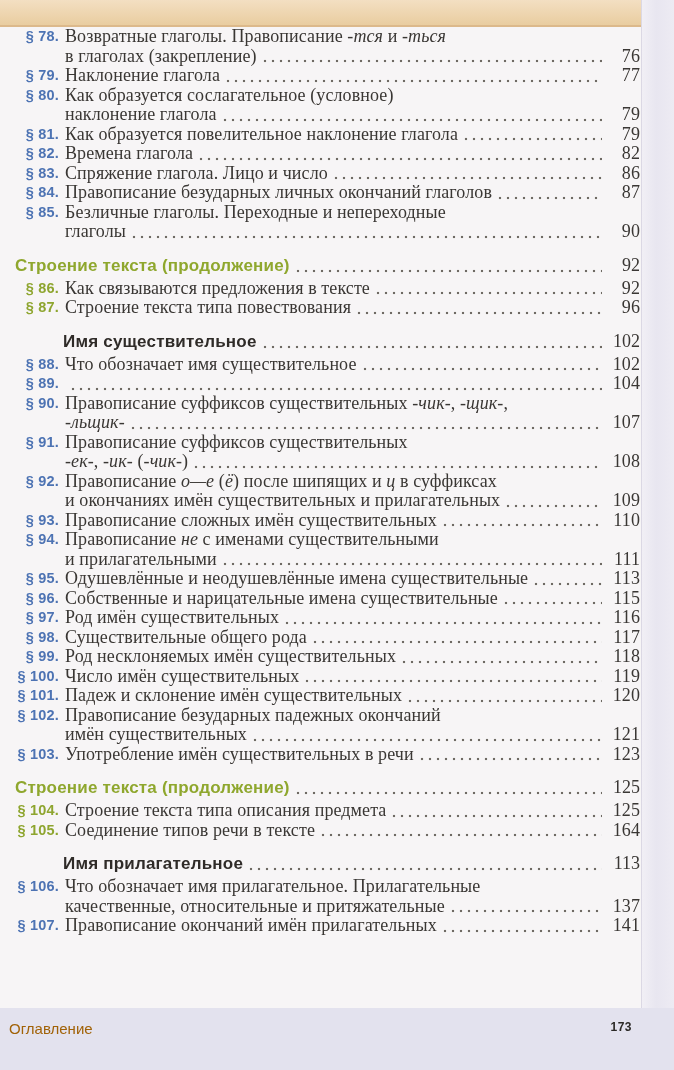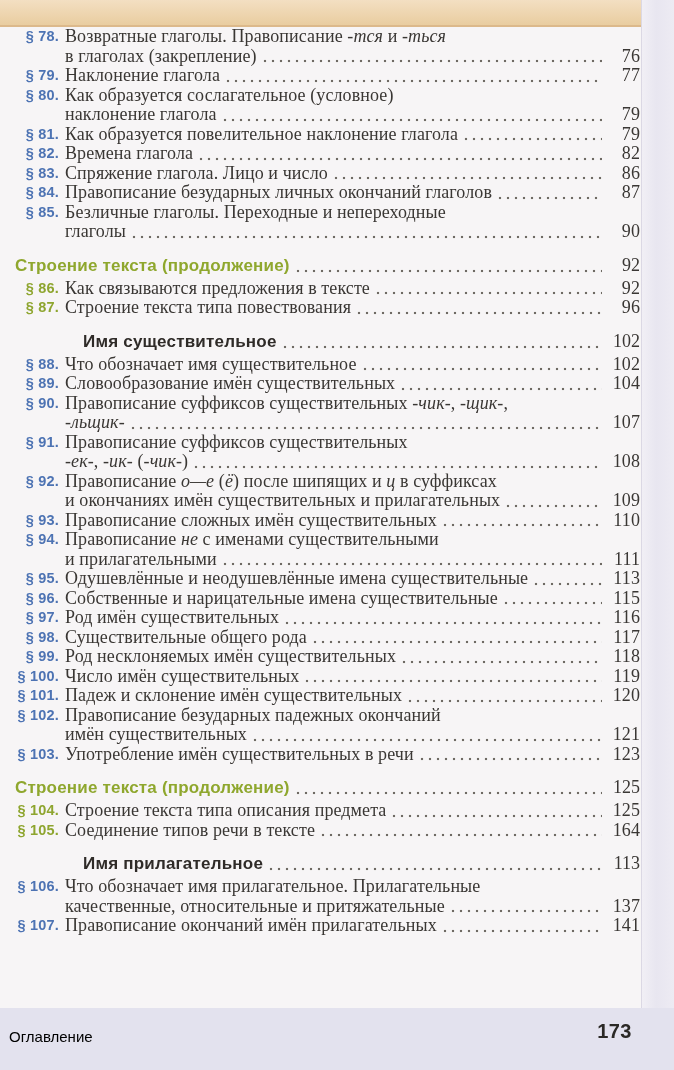--- a/index.html
+++ b/index.html
@@ -45,32 +45,32 @@
   .pg{
     font-size:18px;color:#3a3734;min-width:34px;text-align:right;
     line-height:19.5px;white-space:nowrap;
   }
   .heading{display:flex;margin-top:13px;margin-bottom:3px;}
   .heading .h-label{
     font-family:"Liberation Sans", sans-serif;font-weight:bold;
     font-size:17px;line-height:21px;letter-spacing:.2px;white-space:nowrap;
   }
   .heading.green .h-label{color:#8fa72e;}
-  .heading.dark{margin-left:68px;justify-content:space-between;}
+  .heading.dark{margin-left:48px;justify-content:space-between;}
   .heading.dark .h-label{color:#2f2b28;}
   .heading .pg{line-height:21px;}
   .footer-band{
     position:absolute;left:0;right:0;bottom:0;height:62px;
     background:#e3e2ee;z-index:5;
     display:flex;justify-content:space-between;align-items:flex-start;
     padding:12px 42px 0 9px;box-sizing:border-box;
     font-family:"Liberation Sans", sans-serif;
   }
-  .footer-label{font-size:15px;color:#000000;margin-top:8px;}
-  .footer-page{font-size:20px;font-weight:bold;color:#2b2926;letter-spacing:.5px;}
+  .footer-label{font-size:15px;color:#a16207;}
+  .footer-page{font-size:12px;font-weight:bold;color:#2b2926;letter-spacing:.5px;}
 </style>
 </head>
 <body>
 
 <div class="photo">
   <div class="tan-band"></div>
   <div class="edge-strip"></div>
   <div class="content">
       <div class="entry">
         <span class="num blue">§ 78.</span>
@@ -192,21 +192,20 @@
             <span class="txt"><span>Что обозначает имя существительное</span></span>
             <span class="dots"></span>
             <span class="pg">102</span>
           </div>
         </div>
       </div>
       <div class="entry">
         <span class="num blue">§ 89.</span>
         <div class="body">
           <div class="line last">
-            <span class="txt"><span>Словообразование имён существительных</span></span>
             <span class="dots"></span>
             <span class="pg">104</span>
           </div>
         </div>
       </div>
       <div class="entry">
         <span class="num blue">§ 90.</span>
         <div class="body">
           <div class="line"><span class="txt"><span>Правописание суффиксов существительных </span><i>-чик-</i><span>, </span><i>-щик-</i><span>,</span></span></div>
           <div class="line last">

